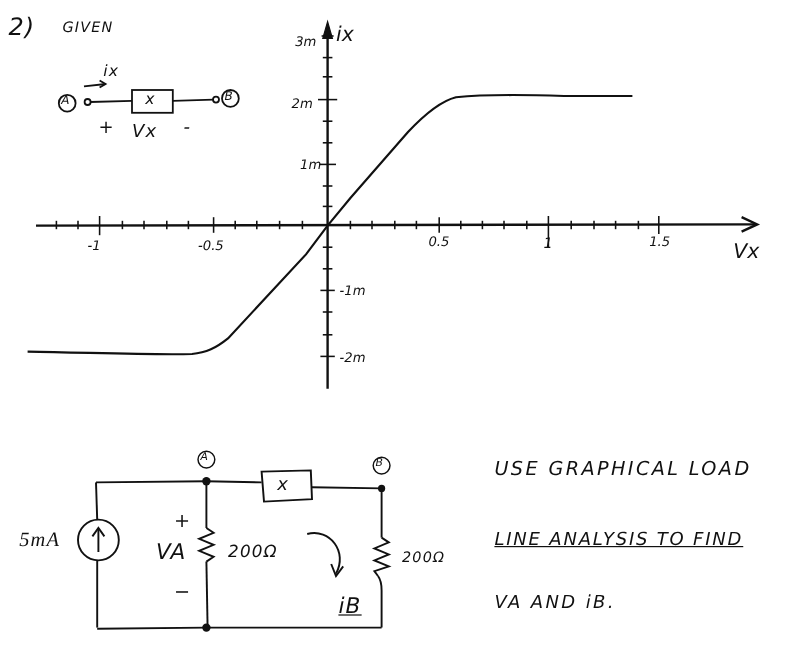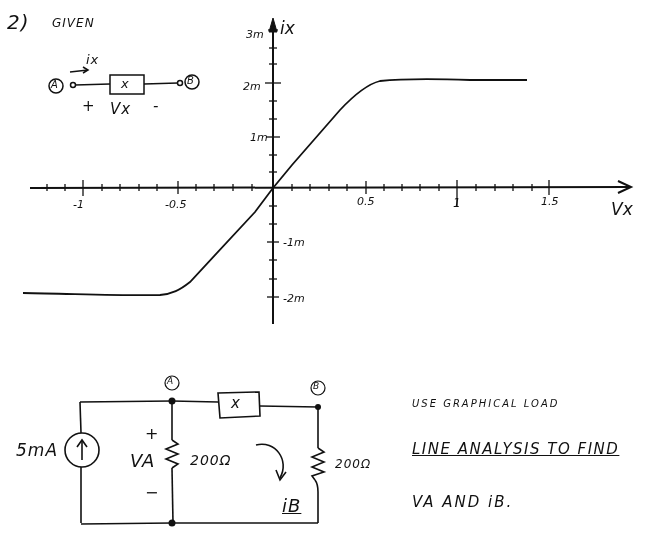--- a/index.html
+++ b/index.html
@@ -151,26 +151,26 @@
 <div class="txt" style="left:51px;top:79px;font-size:10px;">A</div>
 <div class="txt" style="left:187px;top:75px;font-size:10px;">B</div>
 <div class="txt" style="left:121px;top:76px;font-size:13px;">x</div>
 <div class="txt" style="left:86px;top:52px;font-size:13px;">ix</div>
 <div class="txt" style="left:82px;top:97px;font-size:15px;">+</div>
 <div class="txt" style="left:110px;top:100px;font-size:15px;">Vx</div>
 <div class="txt" style="left:153px;top:97px;font-size:15px;">-</div>
 
 <div class="txt" style="left:453px;top:196px;font-size:12px;">1</div>
 
-<div class="txt" style="left:16px;top:440px;font-size:17px;">5mA</div>
+<div class="txt" style="left:16px;top:440px;font-size:17px;font-family:Liberation Serif, serif;">5mA</div>
 <div class="txt" style="left:167px;top:376px;font-size:9px;">A</div>
 <div class="txt" style="left:313px;top:381px;font-size:9px;">B</div>
 <div class="txt" style="left:231px;top:394px;font-size:15px;">x</div>
 <div class="txt" style="left:145px;top:424px;font-size:16px;">+</div>
 <div class="txt" style="left:130px;top:450px;font-size:18px;">VA</div>
 <div class="txt" style="left:145px;top:483px;font-size:16px;">−</div>
 <div class="txt" style="left:190px;top:452px;font-size:14px;">200Ω</div>
 <div class="txt" style="left:335px;top:457px;font-size:12px;">200Ω</div>
 <div class="txt" style="left:282px;top:495px;font-size:18px;text-decoration:underline;">iB</div>
 
-<div class="txt" style="left:412px;top:398px;font-size:10px;letter-spacing:2px;">USE GRAPHICAL LOAD</div>
+<div class="txt" style="left:412px;top:381px;font-size:16px;letter-spacing:2px;">USE GRAPHICAL LOAD</div>
 <div class="txt" style="left:412px;top:440px;font-size:15px;letter-spacing:1.5px;text-decoration:underline;">LINE ANALYSIS TO FIND</div>
 <div class="txt" style="left:412px;top:476px;font-size:15px;letter-spacing:2px;margin-top:17px;">VA AND iB.</div>
 
 </body></html>

